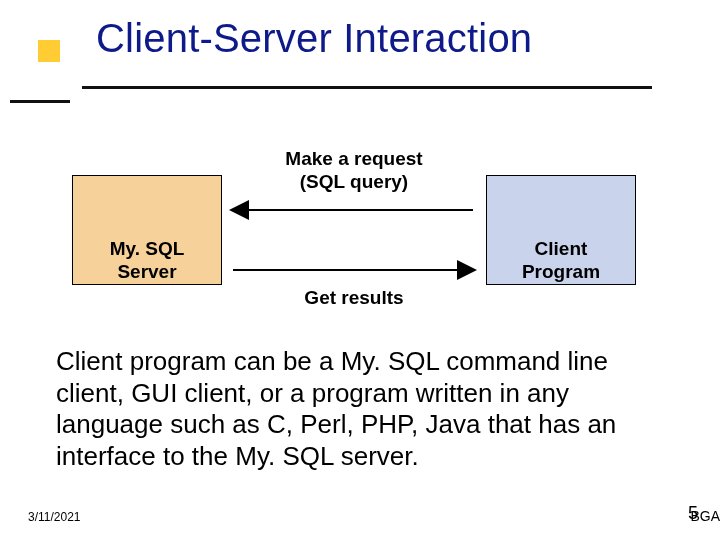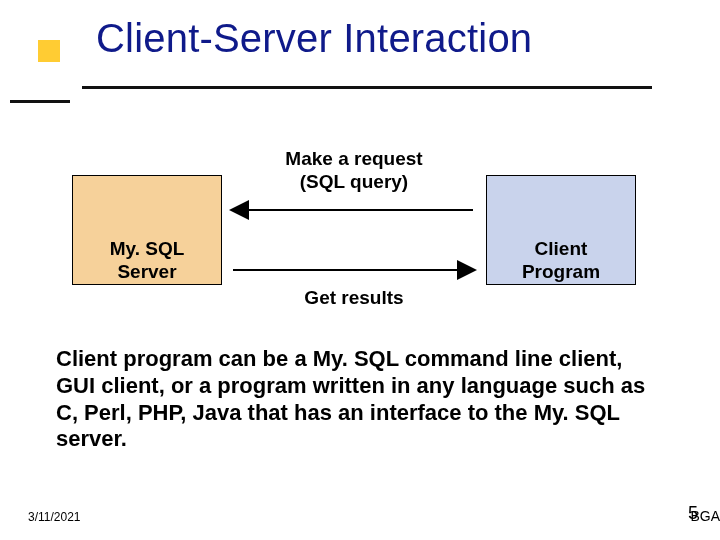--- a/index.html
+++ b/index.html
@@ -42,21 +42,21 @@
     font-weight: bold; font-size: 19px; line-height: 1.2;
   }
   .lbl-request { top: -2px; white-space: pre-line; }
   .lbl-results { top: 92px; margin-top: 45px; }
 
   .arrow-svg { position: absolute; left: 217px; top: 48px; }
 
   
   .desc {
     position: absolute; top: 346px; left: 56px; width: 610px;
-    font-size: 22px; font-weight: bold; line-height: 1.22;
+    font-size: 26px; font-weight: normal; line-height: 1.22;
   }
 
   
   .footer-date { position: absolute; left: 28px; bottom: 16px; font-size: 12px; }
   .footer-center { position: absolute; left: 8px; right: 0; bottom: 16px; text-align: right; font-size: 14px; }
   .footer-page { position: absolute; right: 22px; bottom: 16px; font-size: 18px; }
 </style>
 </head>
 <body>
 

